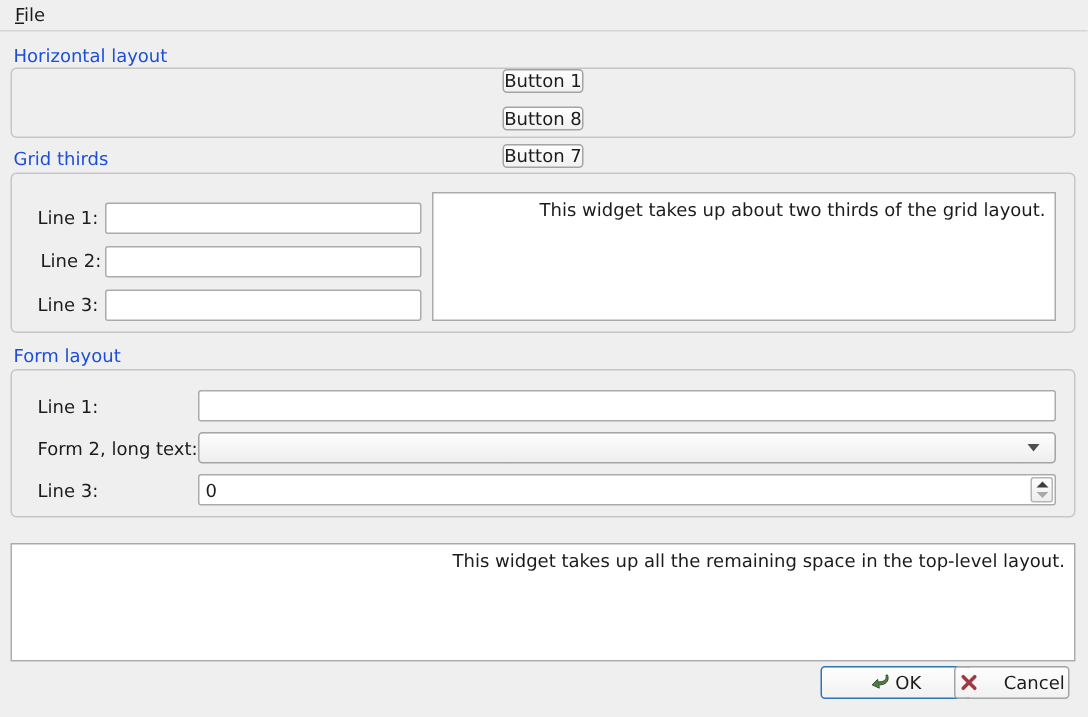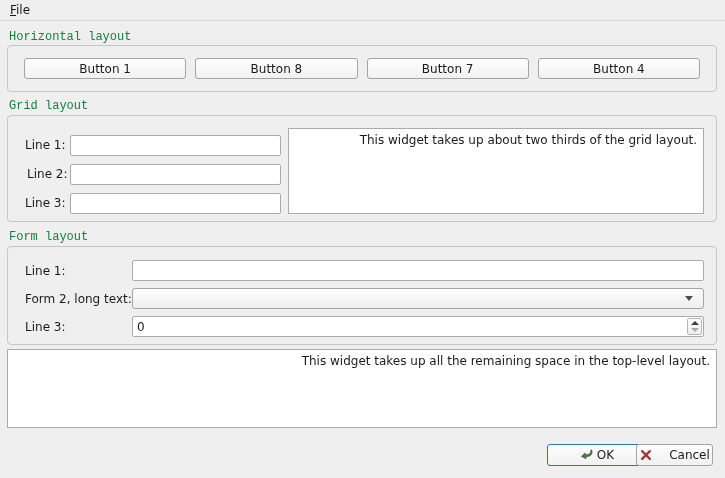--- a/index.html
+++ b/index.html
@@ -21,21 +21,21 @@
     border-bottom: 1px solid #d5d5d5;
     display: flex; align-items: center;
   }
   .menu-item {
     padding: 2px 8px; margin-left: 2px;
     cursor: default;
   }
   .menu-item .mnemonic { text-decoration: underline; }
 
   
-  .group-title { position: absolute; left: 9px; color: #15803d; font-family: Liberation Mono, monospace; }
+  .group-title { position: absolute; left: 9px; color: #1d4ed8; }
   .groupbox {
     position: absolute; left: 7px; width: 710px;
     border: 1px solid #c6c6c6; border-radius: 4px;
     background: #efefef;
   }
 
   
   .btn {
     font-family: "DejaVu Sans", sans-serif; font-size: 12px; color: #1b1b1b;
     border: 1px solid #a4a4a4; border-radius: 3px;
@@ -51,21 +51,21 @@
   }
   .textedit {
     position: absolute;
     background: #ffffff; border: 1px solid #ababab;
     padding: 3px 6px; line-height: 16px;
     color: #1b1b1b; cursor: text; overflow: hidden; text-align: right;
   }
   .flabel { position: absolute; white-space: nowrap; }
 
   
-  #g1 { top: 45px; height: 47px; display: flex; align-items: center; gap: 9px; padding: 0 16px; }
+  #g1 { top: 45px; height: 47px; display: flex; align-items: center; gap: 9px; padding: 0 16px; flex-direction: column; }
   #g1 .btn { flex: 1; height: 21px; }
 
   #g2 { top: 115px; height: 107px; }
   #g3 { top: 246px; height: 99px; }
 
   .abs { position: absolute; }
 
   
   .combo {
     position: absolute; border: 1px solid #a4a4a4; border-radius: 3px;
@@ -124,21 +124,21 @@
   </div>
 
   <div class="group-title" style="top:30px">Horizontal layout</div>
   <div class="groupbox" id="g1">
     <button class="btn">Button 1</button>
     <button class="btn">Button 8</button>
     <button class="btn">Button 7</button>
     <button class="btn">Button 4</button>
   </div>
 
-  <div class="group-title" style="top:99px">Grid layout</div>
+  <div class="group-title" style="top:99px">Grid thirds</div>
   <div class="groupbox" id="g2">
     <span class="flabel" style="left:17px;top:22px">Line 1:</span>
     <input class="ledit abs" style="left: 62px; top: 19px; width: 211px; height: 21px;" value="">
     <span class="flabel" style="left:19px;top:51px">Line 2:</span>
     <input class="ledit abs" style="left: 62px; top: 48px; width: 211px; height: 21px;" value="">
     <span class="flabel" style="left:17px;top:80px">Line 3:</span>
     <input class="ledit abs" style="left: 62px; top: 77px; width: 211px; height: 21px;" value="">
     <div class="textedit" style="left:280px;top:12px;width:416px;height:86px">This widget takes up about two thirds of the grid layout.</div>
   </div>
 
@@ -156,21 +156,21 @@
     <span class="flabel" style="left:17px;top:73px">Line 3:</span>
     <div class="spin" style="left:124px;top:69px;width:572px;height:21px">
       <span class="spin-value">0</span>
       <span class="spin-btns">
         <span class="spin-up"></span>
         <span class="spin-down"></span>
       </span>
     </div>
   </div>
 
-  <div class="textedit" style="left:7px;top:349px;width:710px;height:79px">This widget takes up all the remaining space in the top-level layout.</div>
+  <div class="textedit" style="left:7px;top:362px;width:710px;height:79px">This widget takes up all the remaining space in the top-level layout.</div>
 
   <button class="btn btn-ok">
     <svg class="dlg-icon" viewBox="0 0 16 16">
       <path d="M13.3 2.2c1.5 3.6-.4 6.8-4.1 7.4l-2.5.4.4 2.3-5.5-2.5 4.2-4.2.4 2.1 2.7-.4c2.6-.4 4-2.4 3.2-4.8z" fill="#4f7d42" stroke="#2d4a27" stroke-width="0.7"></path>
     </svg>
     <span>OK</span>
   </button>
   <button class="btn btn-cancel">
     <svg class="dlg-icon" viewBox="0 0 16 16">
       <path d="M3.6 3.6 L12.4 12.4 M12.4 3.6 L3.6 12.4" stroke="#9e3a40" stroke-width="2.7" stroke-linecap="round" fill="none"></path>

